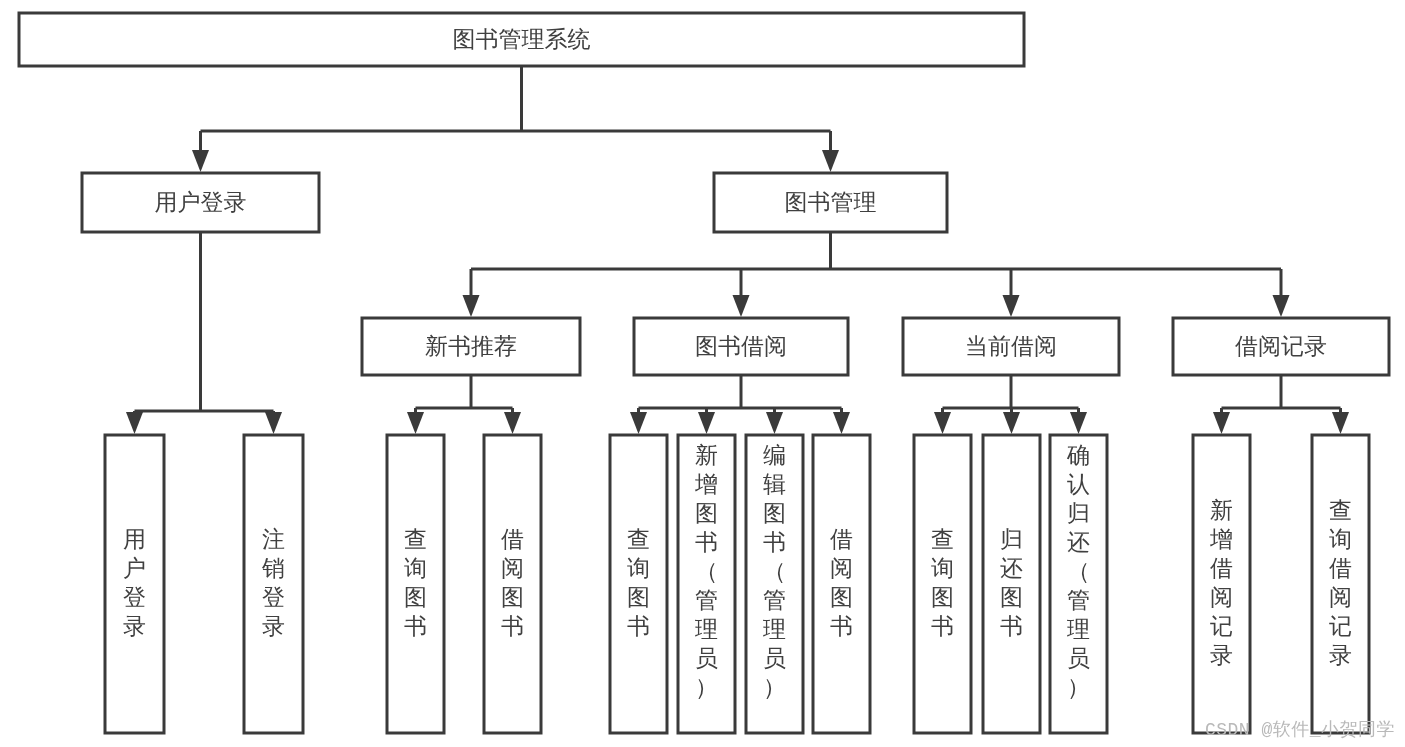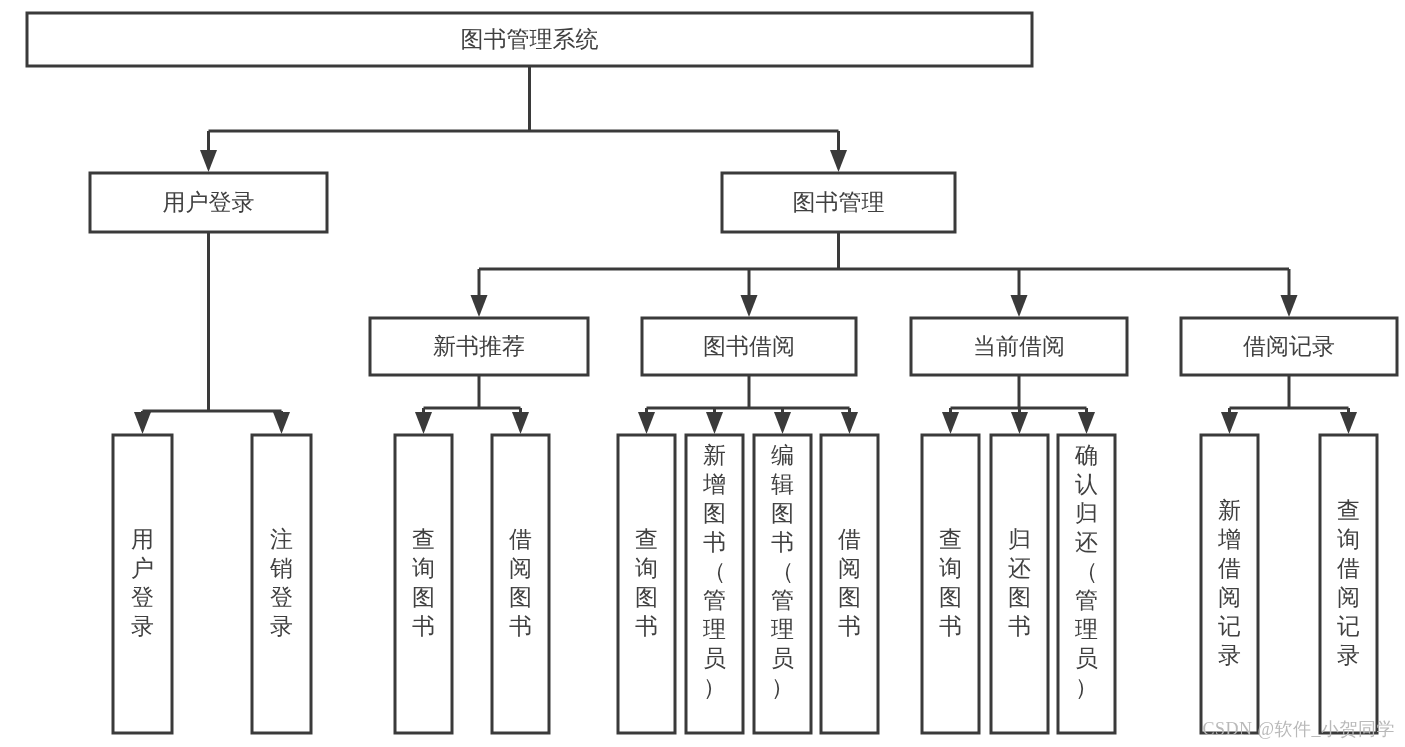--- a/index.html
+++ b/index.html
@@ -9,21 +9,21 @@
   }
   body {
     width: 1405px;
     height: 747px;
     position: relative;
     font-family: "Liberation Sans", "DejaVu Sans", sans-serif;
     overflow: hidden;
   }
   #diagram-root {
     position: absolute;
-    left: 9px;
+    left: 1px;
     top: 0;
     width: 1204px;
     height: 747px;
   }
   .node-box {
     fill: #ffffff;
     stroke: #3a3a3a;
     stroke-width: 3;
   }
   .connector {
@@ -47,21 +47,21 @@
     font-family: "Liberation Sans", "DejaVu Sans", sans-serif;
     font-size: 23px;
     fill: #404040;
     text-anchor: middle;
     dominant-baseline: middle;
   }
   .watermark {
     position: absolute;
     right: 10px;
     bottom: 6px;
-    font-family: Liberation Serif, serif;
+    font-family: Liberation Mono, monospace;
     font-size: 18px;
     color: #b9b9b9;
     white-space: nowrap;
     letter-spacing: 0.5px;
     pointer-events: none;
     margin-left: 16px;
   }
 </style>
 </head>
 <body>

